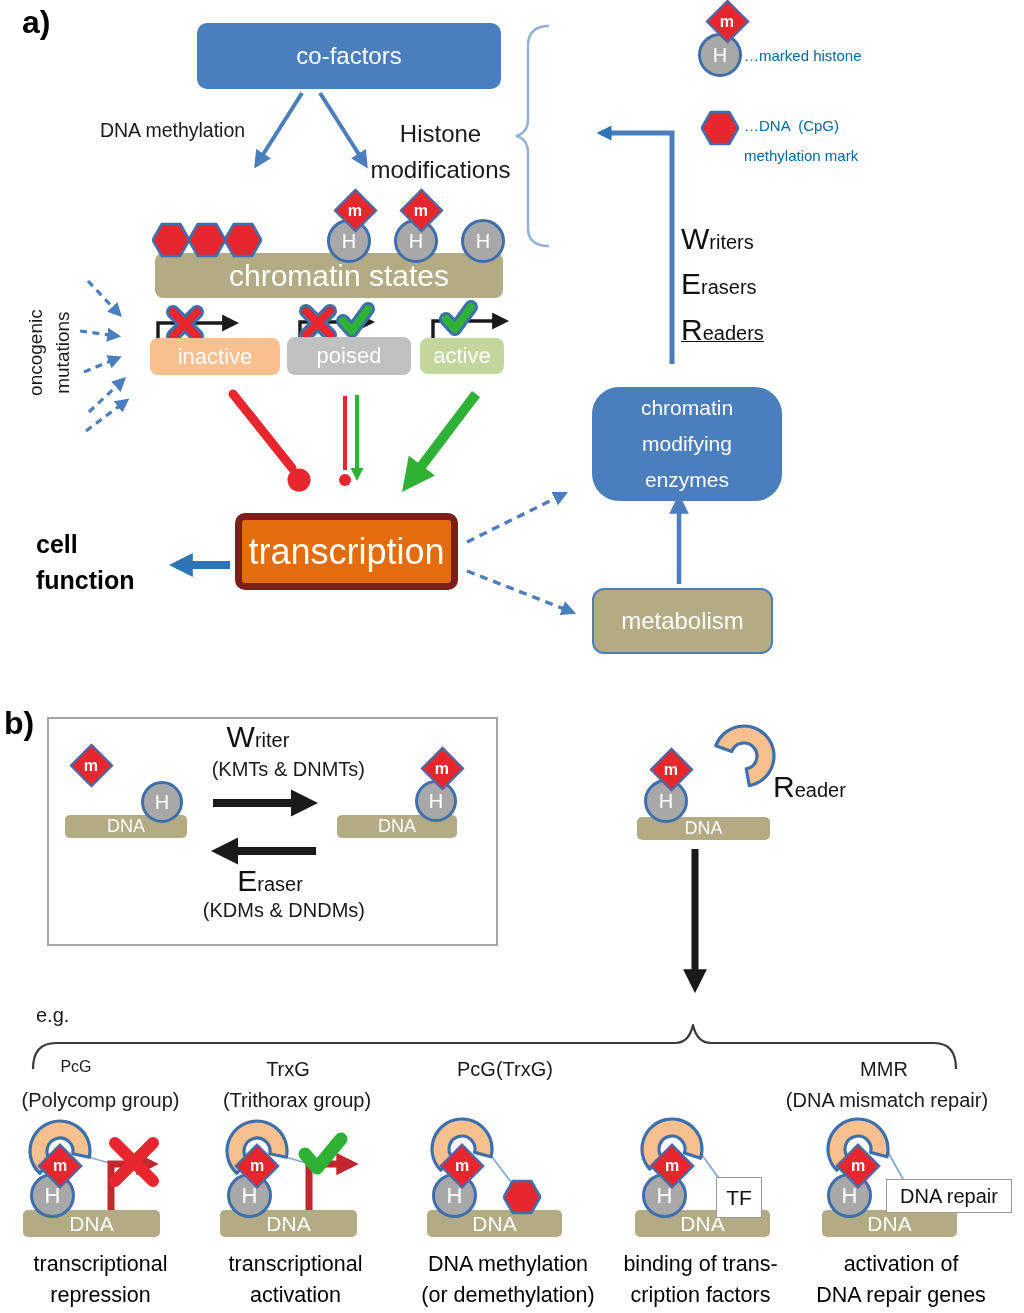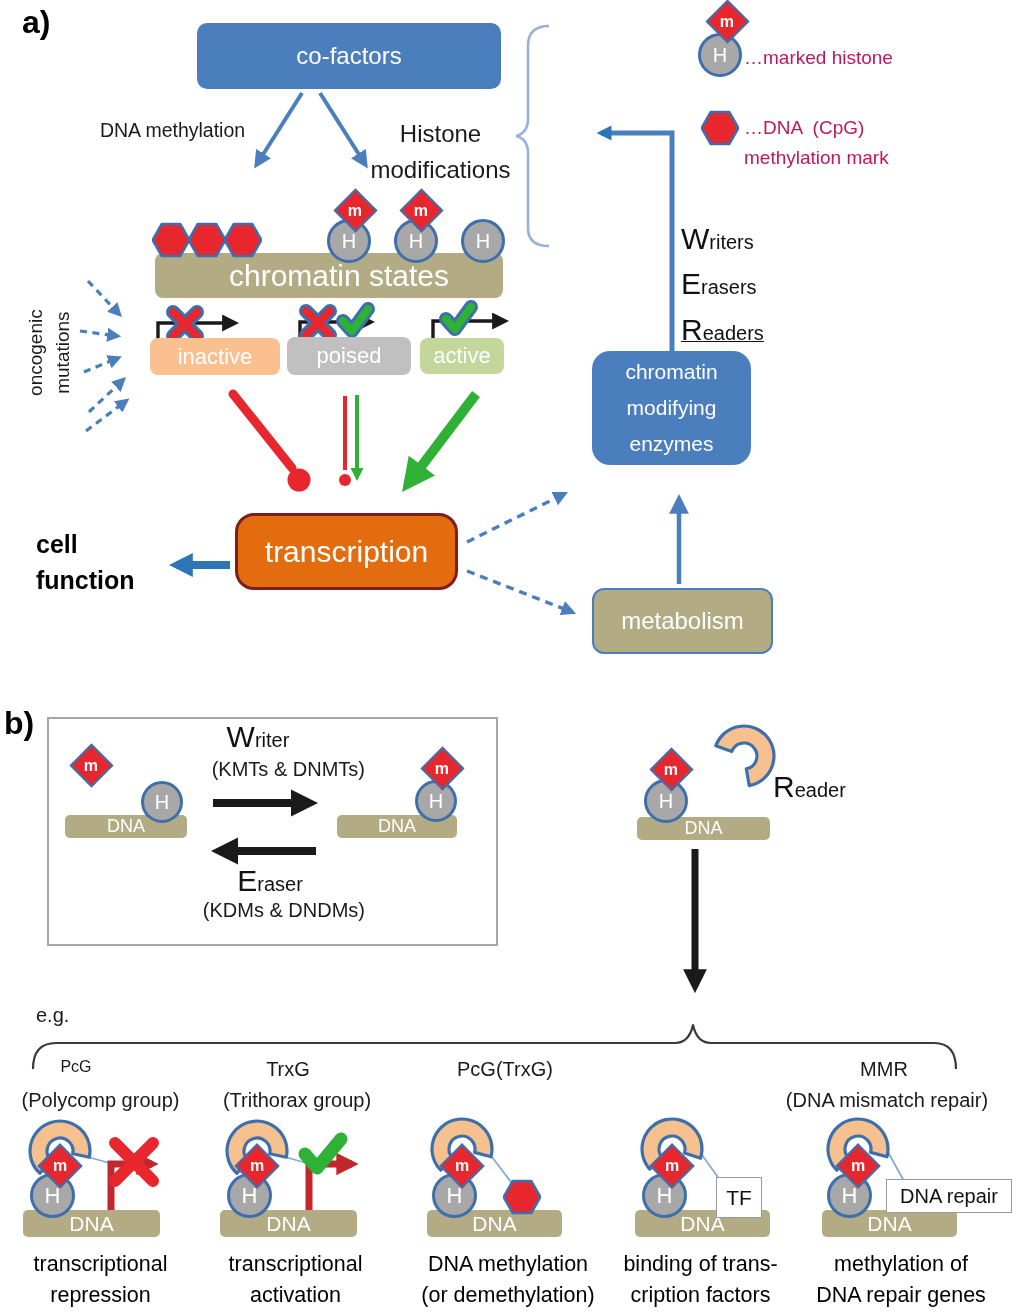--- a/index.html
+++ b/index.html
@@ -11,39 +11,39 @@
   svg{display:block;}
   #underlay{position:absolute;left:0;top:0;pointer-events:none;}
   .lbl{position:absolute;color:#1a1a1a;}
   .ctr{text-align:center;}
   .panel-label{font-size:32px;font-weight:bold;color:#000;}
   .box{position:absolute;display:flex;align-items:center;justify-content:center;
        color:#fff;box-sizing:border-box;text-align:center;}
   .blue-box{background:var(--blue,#4a7ebd);border-radius:10px;font-size:24px;}
   .tan-bar{background:var(--tan,#b3ab84);border-radius:8px;font-size:30px;}
   .state-box{border-radius:8px;font-size:22px;}
-  .orange-box{background:var(--orange,#e36c0f);border:3px solid #7f1d1d;border-radius:19px;font-size:30px;}
+  .orange-box{background:var(--orange,#e36c0f);border:7px solid #7f1d1d;border-radius:10px;font-size:36px;}
   .enzyme-box{background:var(--blue,#4a7ebd);border-radius:18px;font-size:21px;flex-direction:column;line-height:1.7;}
   .metab-box{background:var(--tan,#b3ab84);border:2.5px solid var(--blue,#4a7ebd);border-radius:12px;font-size:24px;}
   .histone{position:absolute;border-radius:50%;background:var(--histone-gray,#a8a8a8);
            border:3px solid var(--blue-dark,#3e6fad);color:#fff;display:flex;align-items:center;
            justify-content:center;font-size:20px;box-sizing:border-box;}
   .mark{position:absolute;background:var(--red,#e8262d);border:2.5px solid var(--blue-dark,#3e6fad);
         transform:rotate(45deg);display:flex;align-items:center;justify-content:center;box-sizing:border-box;}
   .mark>span{transform:rotate(-45deg);color:#fff;font-size:16px;font-weight:bold;line-height:1;}
   .dna{position:absolute;background:var(--tan,#b3ab84);border-radius:5px;color:#fff;
        display:flex;align-items:center;justify-content:center;font-size:20px;}
   .capword{font-size:30px;line-height:1;}
   .restword{font-size:20px;}
   .wer{position:absolute;color:#111;white-space:nowrap;}
   .sub20{font-size:20px;text-align:right;}
   .caption{position:absolute;font-size:21.5px;line-height:1.45;text-align:center;color:#000;}
   .white-tag{position:absolute;background:#fff;border:1.5px solid #9a9a9a;color:#111;
              display:flex;align-items:center;justify-content:center;box-sizing:border-box;}
-  .legend-txt{position:absolute;font-size:19px;color:#be185d;white-space:pre;}
+  .legend-txt{position:absolute;font-size:15px;color:#0369a1;white-space:pre;}
   .rot-vert{transform:rotate(-90deg);}
 </style>
 </head>
 <body>
 
 <div id="canvas">
 
   <svg id="underlay" width="1024" height="1313" viewBox="0 0 1024 1313">
     <defs>
       <marker id="mBlue" viewBox="0 0 10 10" refX="7" refY="5" markerWidth="4.4" markerHeight="4.4" orient="auto">
@@ -172,21 +172,21 @@
 
   <div class="lbl ctr rot-vert" style="left:-15px;top:326px;width:130px;font-size:19px;line-height:1.4;">oncogenic mutations</div>
 
   <div class="box state-box" style="left:150px;top:338px;width:130px;height:37px;background:var(--peach,#fac090);">inactive</div>
   <div class="box state-box" style="left:287px;top:337px;width:124px;height:38px;background:var(--gray-box,#c0c0c0);">poised</div>
   <div class="box state-box" style="left:420px;top:338px;width:84px;height:36px;background:var(--green-box,#c3d69b);">active</div>
 
   <div class="box orange-box" style="left:235px;top:513px;width:223px;height:77px;">transcription</div>
   <div class="lbl" style="left:36px;top:526px;width:140px;font-size:25px;font-weight:bold;line-height:1.45;color:#000;">cell function</div>
 
-  <div class="box enzyme-box" style="left:592px;top:351px;width:159px;height:114px;">
+  <div class="box enzyme-box" style="left:592px;top:387px;width:190px;height:114px;border-radius:27px;">
     <div>chromatin</div>
     <div>modifying</div>
     <div>enzymes</div>
   </div>
   <div class="box metab-box" style="left:592px;top:588px;width:181px;height:66px;">metabolism</div>
 
   <div class="wer" style="left:681px;top:224px;">
     <span class="capword">W</span><span class="restword">riters</span></div>
   <div class="wer" style="left:681px;top:269px;">
     <span class="capword">E</span><span class="restword">rasers</span></div>
@@ -306,17 +306,17 @@
   <div class="dna" style="left:822px;top:1210px;width:135px;height:27px;font-size:21px;">DNA</div>
   <div class="histone" style="left:827px;top:1173px;width:45px;height:45px;font-size:22px;">H</div>
   <svg class="abs" style="left:820px;top:1111px;transform:rotate(-15deg);" width="76" height="76" viewBox="-38 -38 76 76">
     <path d="M26,15 A30,30 0 1 0 -26,15 L-11.3,6.5 A13,13 0 1 1 11.3,6.5 Z" fill="#f7c08f" stroke="#3e6fad" stroke-width="3.2" stroke-linejoin="round"></path>
     </svg>
   <div class="mark" style="left:842px;top:1150px;width:32px;height:32px;">
     <span>m</span>
     </div>
   <div class="white-tag" style="left:886px;top:1179px;width:126px;height:34px;font-size:20px;">DNA repair</div>
   <div class="caption" style="left:806px;top:1249px;width:190px;">
-    <div>methylation of</div>
+    <div>activation of</div>
     <div>DNA repair genes</div>
   </div>
 
 </div>
 
 </body></html>

